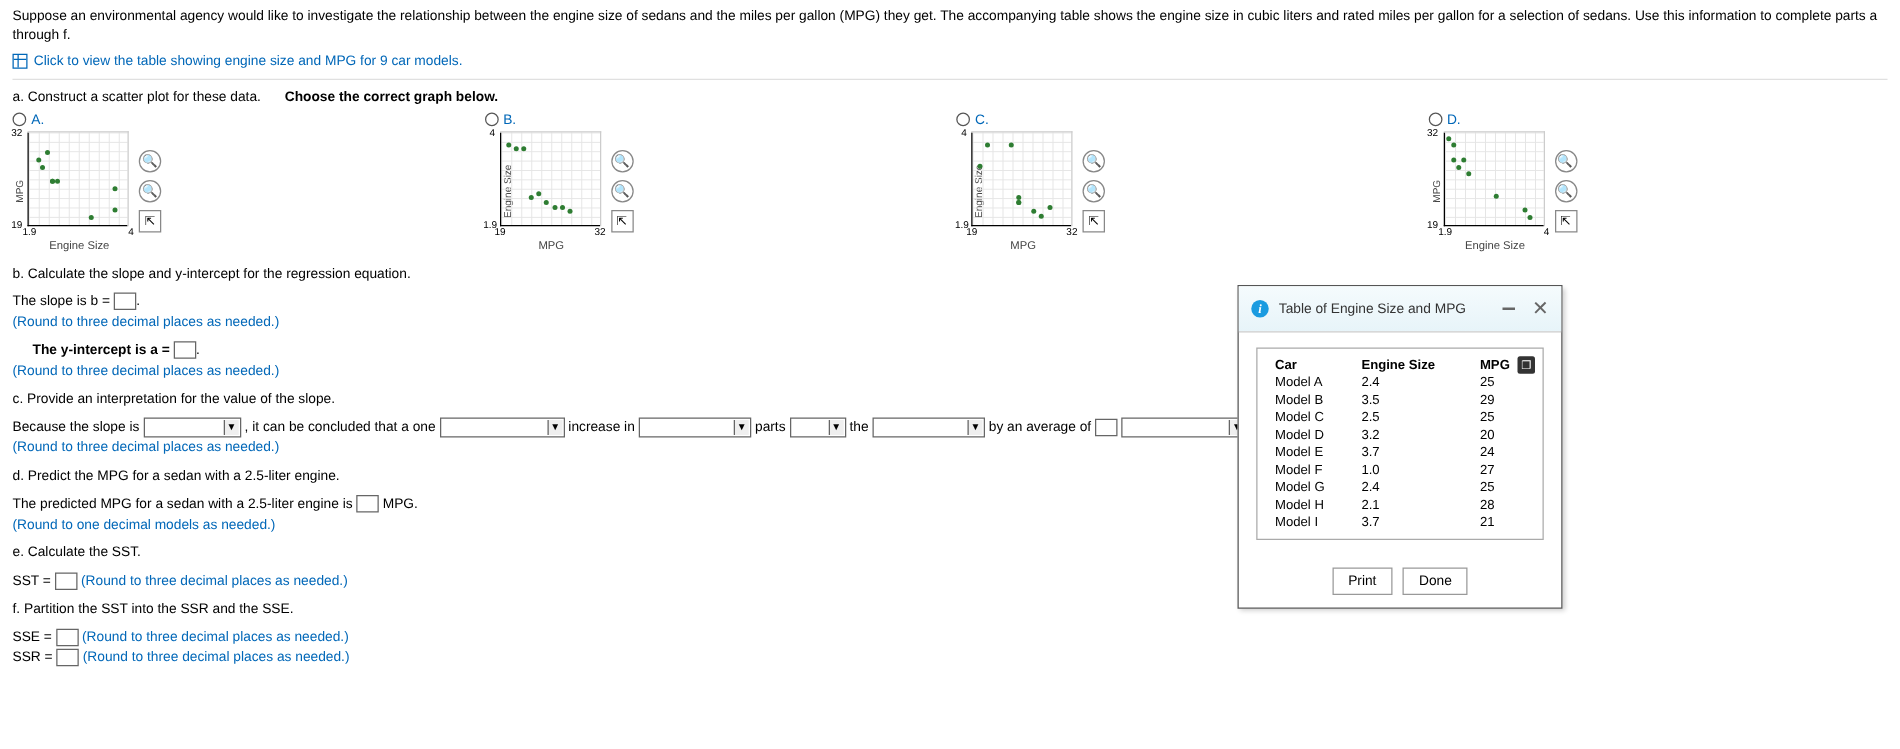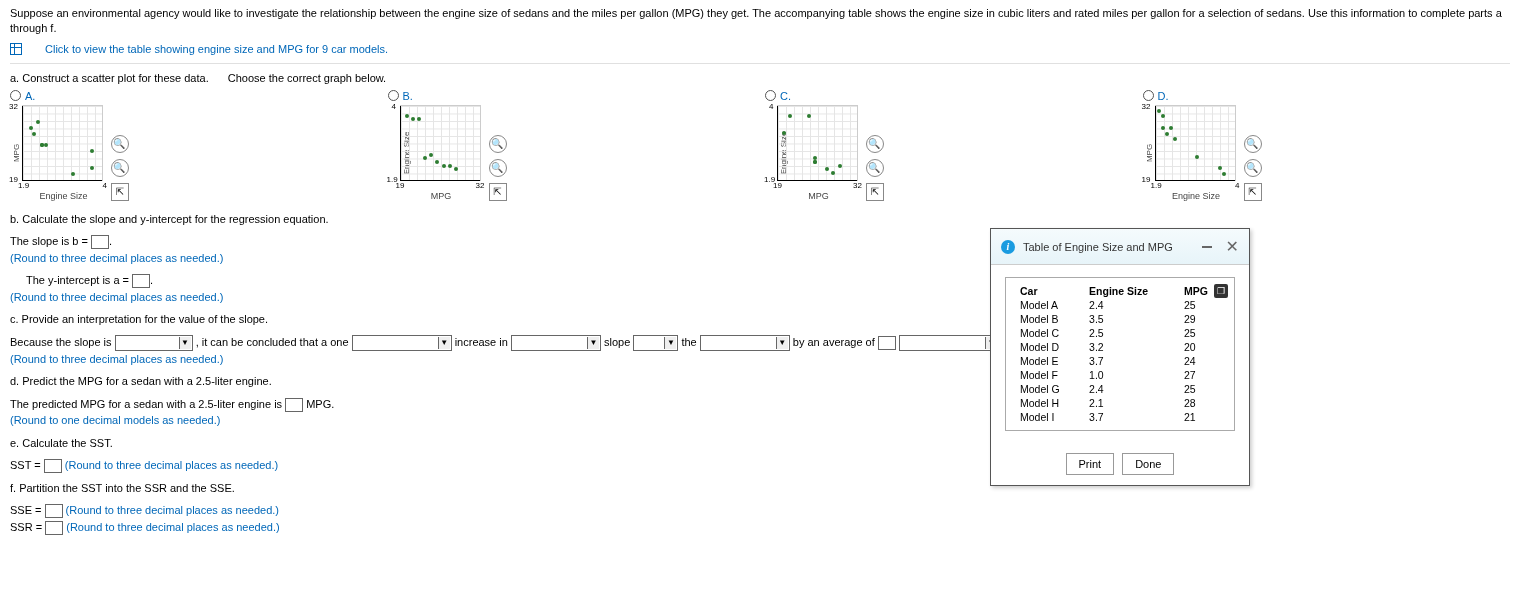--- a/index.html
+++ b/index.html
@@ -1,29 +1,29 @@
 <!DOCTYPE html>
 <html><head>
 <meta charset="utf-8">
 <style>
   * { box-sizing: border-box; margin: 0; padding: 0; }
   body { font-family: Arial, sans-serif; font-size: 11px; color: #000; background: #fff; padding: 6px 10px; position: relative; overflow: hidden; width: 1520px; height: 599px; }
   .intro { margin-bottom: 6px; line-height: 1.4; }
-  .link-line { color: #0067b8; margin-bottom: 8px; display: flex; align-items: center; gap: 23px; cursor: pointer; }
+  .link-line { color: #0067b8; margin-bottom: 8px; display: flex; align-items: center; gap: 5px; cursor: pointer; }
   .link-line .table-icon { display: inline-block; width: 12px; height: 12px; border: 1px solid #0067b8; position: relative; }
   .link-line .table-icon::before { content: ""; position: absolute; left: 3px; top: 0; width: 1px; height: 100%; background: #0067b8; }
   .link-line .table-icon::after { content: ""; position: absolute; top: 3px; left: 0; height: 1px; width: 100%; background: #0067b8; }
   hr { border: none; border-top: 1px solid #e0e0e0; margin: 5px 0 8px; }
   .part-a { margin-bottom: 6px; }
-  .bold { font-weight: normal; padding-left: 16px; }
+  .bold { font-weight: bold; padding-left: 16px; }
   .options-row { display: flex; gap: 10px; margin-bottom: 10px; }
   .option { flex: 1; }
   .option-header { display: flex; align-items: center; gap: 4px; margin-bottom: 4px; color: #0067b8; }
   .radio { width: 11px; height: 11px; border: 1px solid #555; border-radius: 50%; display: inline-block; }
-  .graph-wrap { display: flex; gap: 6px; align-items: flex-end; }
+  .graph-wrap { display: flex; gap: 6px; align-items: center; }
   .graph-area { position: relative; width: 95px; }
   .graph-box { width: 80px; height: 75px; border-left: 1px solid #000; border-bottom: 1px solid #000; position: relative; background:
     linear-gradient(to right, #e5e5e5 1px, transparent 1px),
     linear-gradient(to bottom, #e5e5e5 1px, transparent 1px);
     background-size: 8px 7.5px;
     margin-left: 12px;
   }
   .graph-box::after { content: ""; position: absolute; top: -1px; right: -1px; bottom: -1px; left: -1px; border: 1px solid #ccc; border-left: none; border-bottom: none; }
   .ylabel { position: absolute; left: -3px; top: 50%; transform: translateY(-50%) rotate(-90deg); transform-origin: center; font-size: 8px; color: #444; }
   .xlabel { text-align: center; font-size: 9px; margin-top: 2px; color: #444; margin-left: 12px; }
@@ -231,21 +231,21 @@
 </div>
 
 <div class="section">c. Provide an interpretation for the value of the slope.</div>
 <div class="section">
   <span>Because the slope is</span>
   <span class="sel" style="width:78px"><span class="arrow">▼</span></span>
   <span>, it can be concluded that a one</span>
   <span class="sel" style="width:100px"><span class="arrow">▼</span></span>
   <span>increase in</span>
   <span class="sel" style="width:90px"><span class="arrow">▼</span></span>
-  <span>slope</span>
+  <span>parts</span>
   <span class="sel" style="width:45px"><span class="arrow">▼</span></span>
   <span>the</span>
   <span class="sel" style="width:90px"><span class="arrow">▼</span></span>
   <span>by an average of</span>
   <span class="inp"></span>
   <span class="sel" style="width:100px"><span class="arrow">▼</span></span>.<br>
   <span class="hint">(Round to three decimal places as needed.)</span>
 </div>
 
 <div class="section">d. Predict the MPG for a sedan with a 2.5-liter engine.</div>

